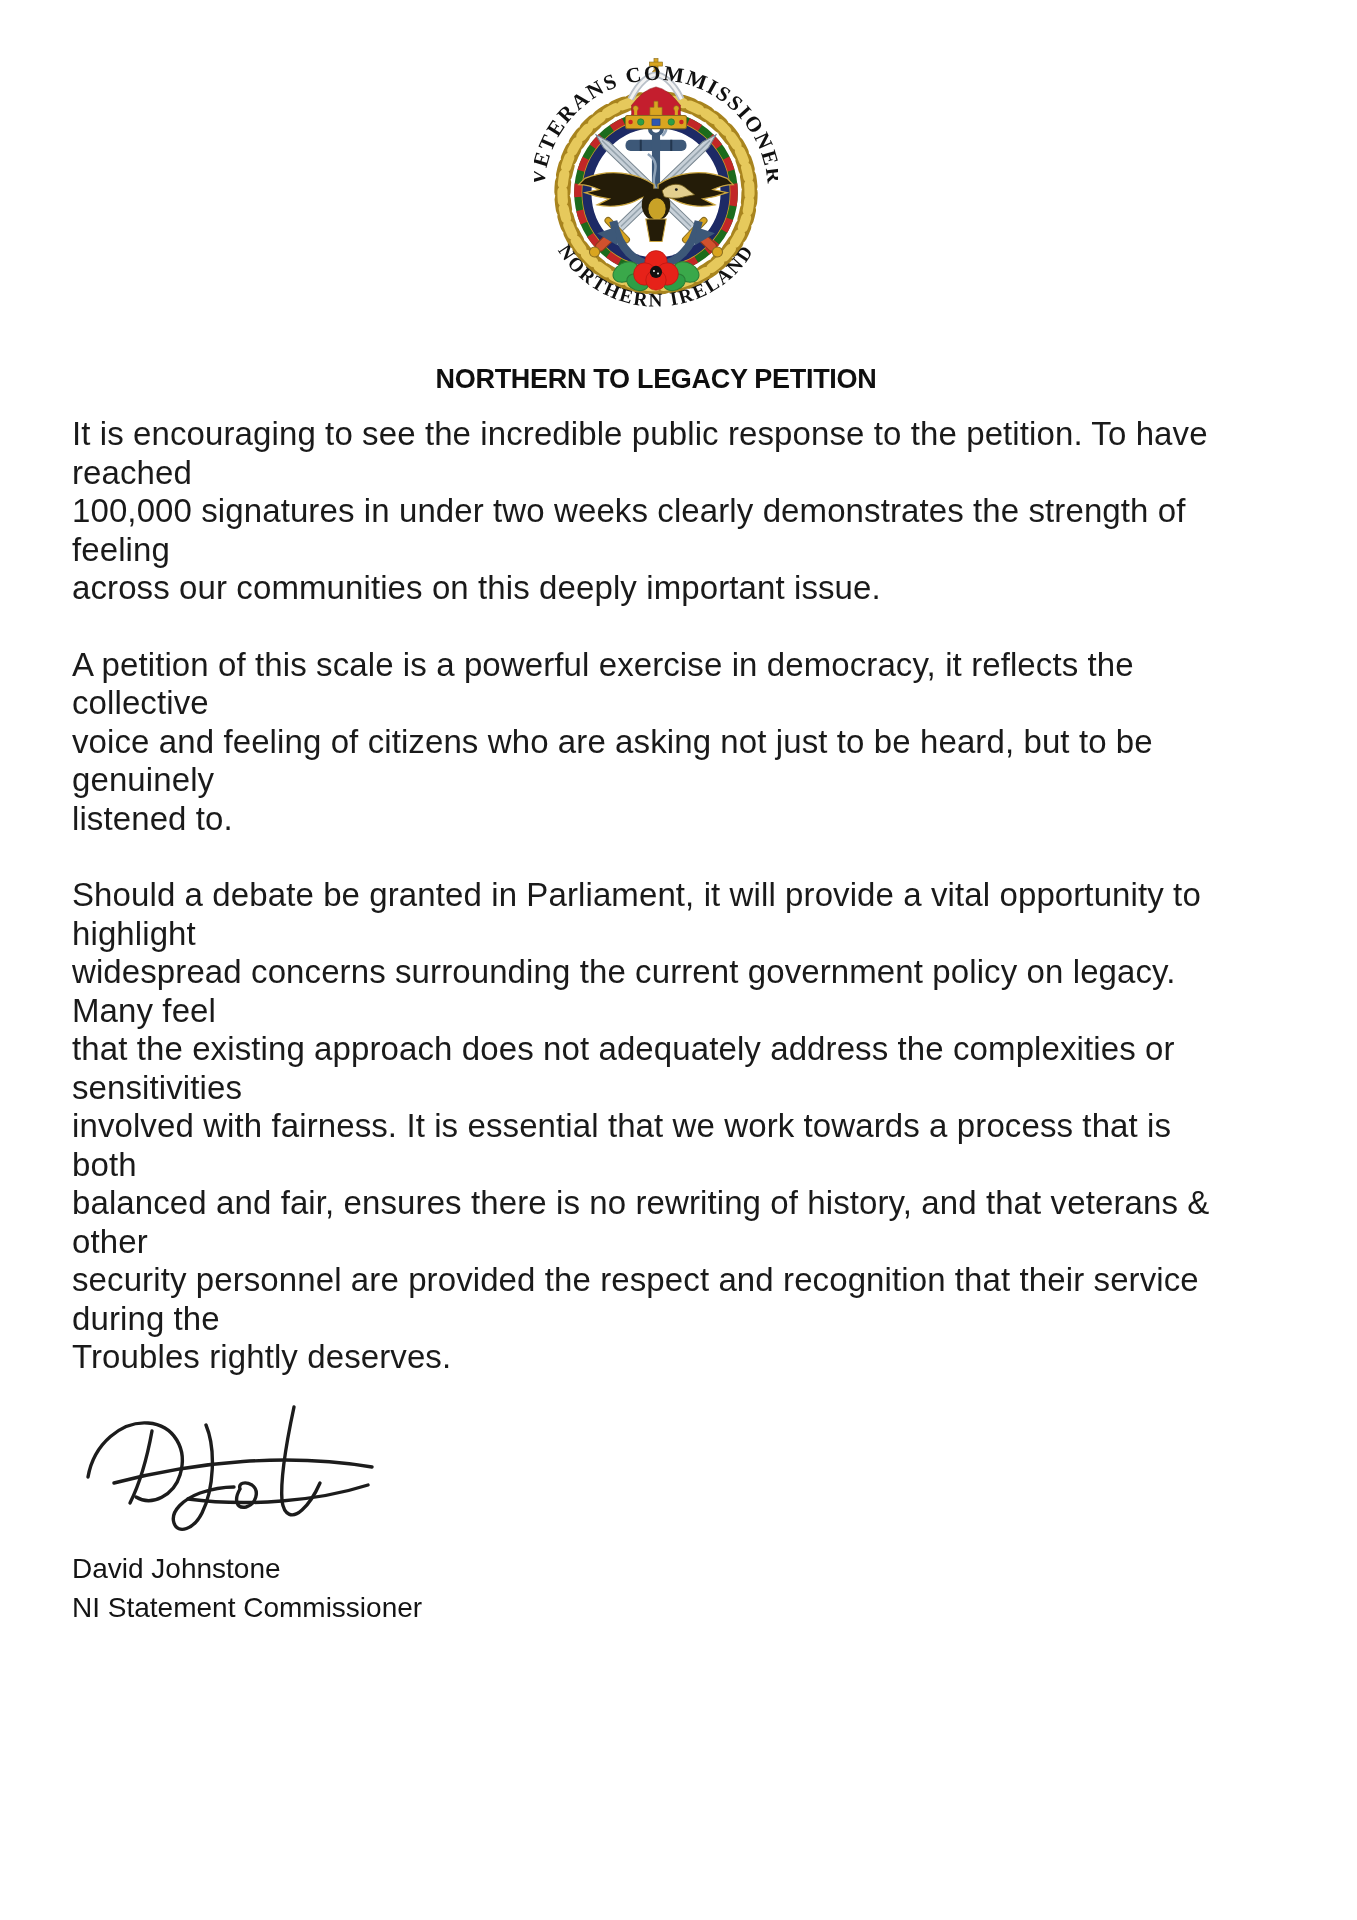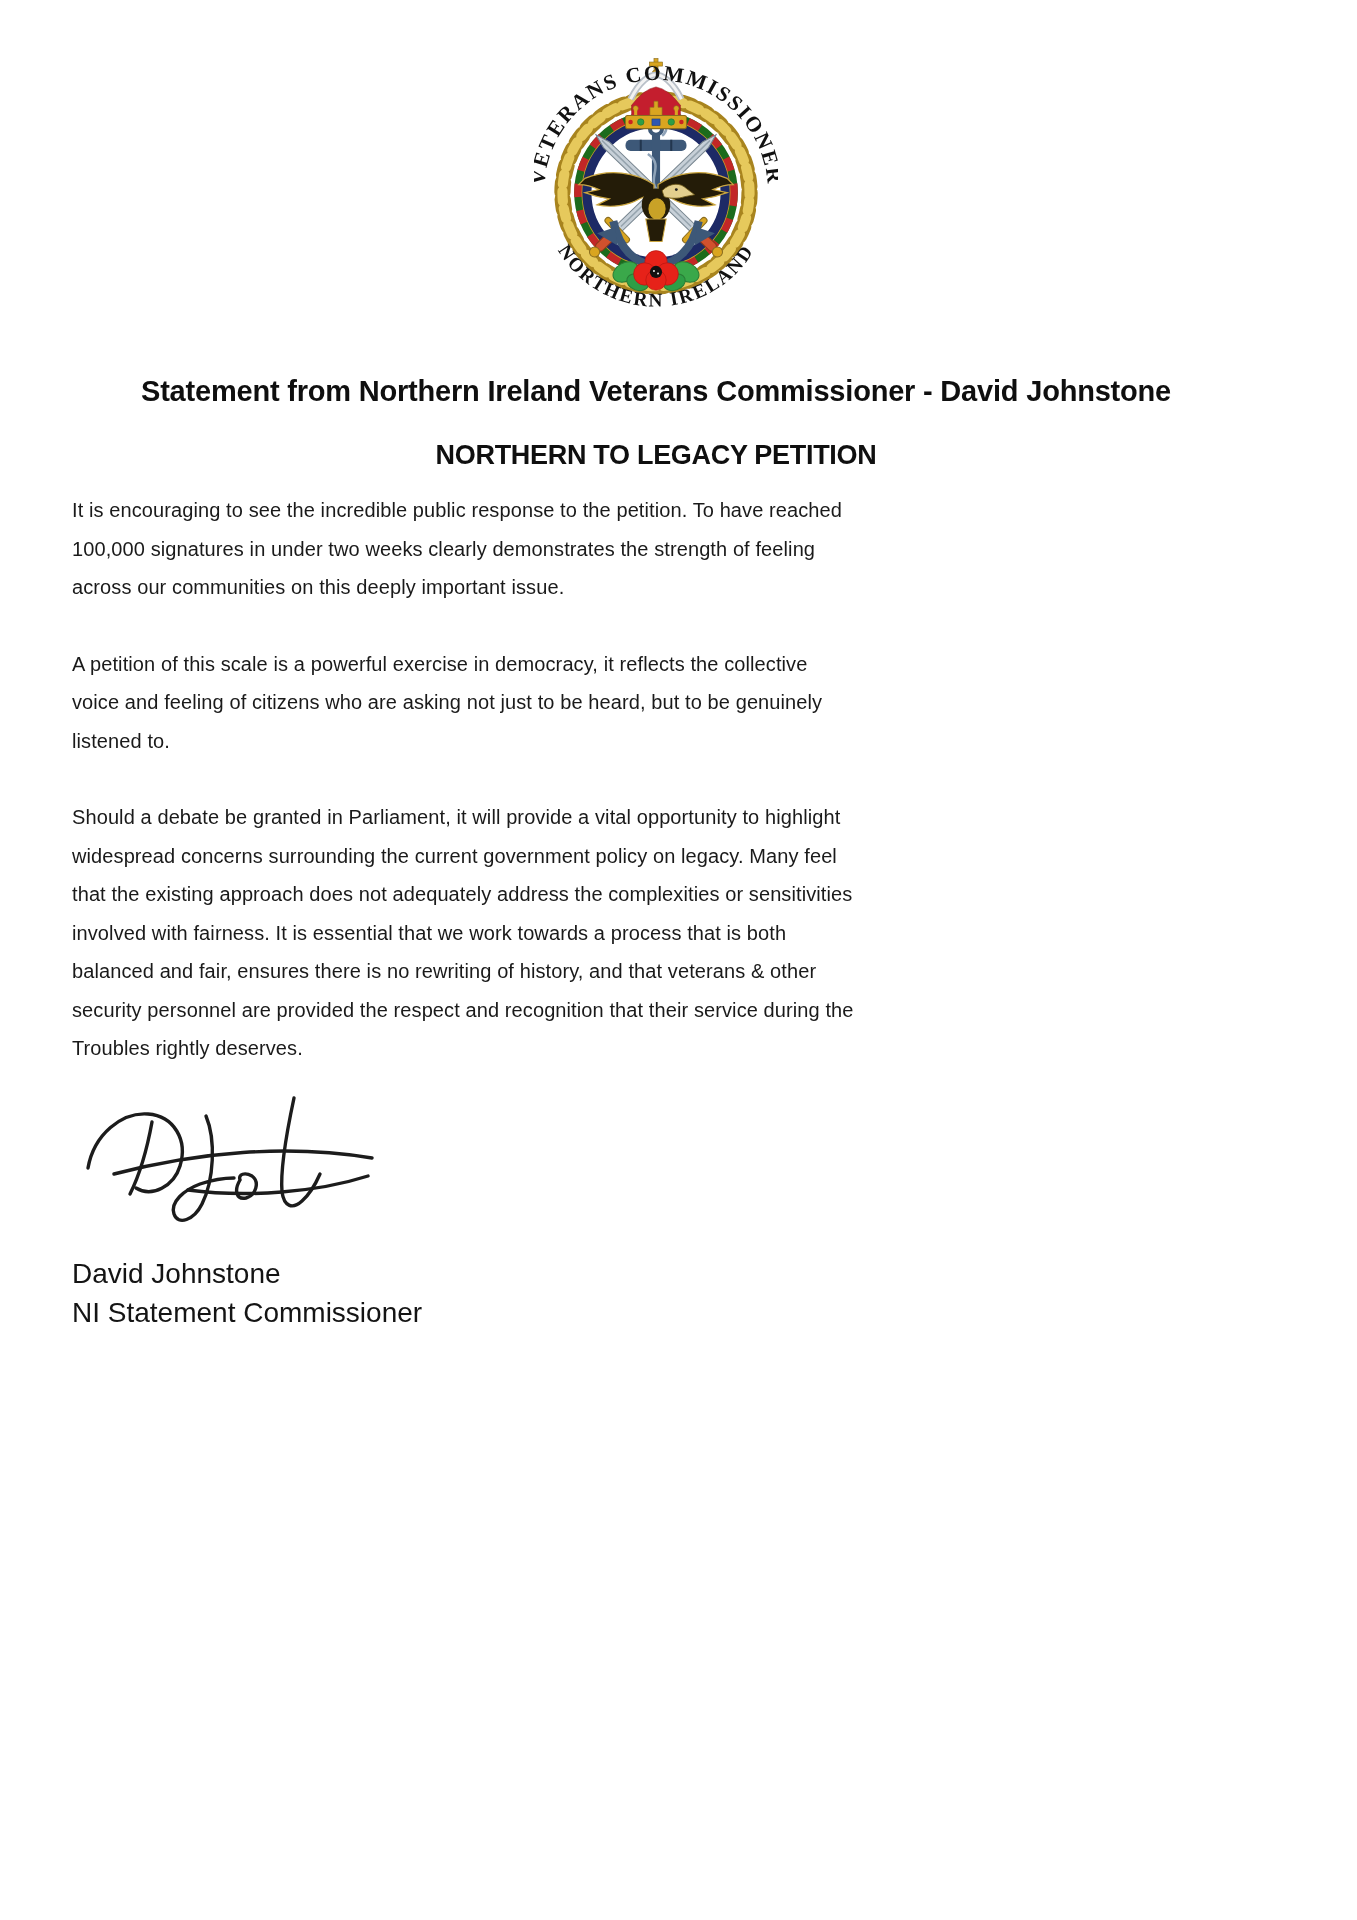--- a/index.html
+++ b/index.html
@@ -19,28 +19,28 @@
     font-size:27px; font-weight:700; color:#0f0f0f;
     letter-spacing:-0.3px; line-height:40px;
   }
   .date {
     margin-top:22px; margin-left:8px;
     font-size:28px; font-weight:700; color:#0f0f0f; line-height:40px;
   }
 
   .para {
     margin:38px 0 0 0;
-    font-size:20px; color:#1a1a1a;
+    font-size:33px; color:#1a1a1a;
     line-height:38.5px; letter-spacing:0.1px;
     white-space:pre-line;
   }
   .para.first { margin-top:16px; }
 
   .sig-wrap { margin-top:14px; margin-left:6px; width:310px; height:158px; }
-  .signoff { margin-top:14px; font-size:28px; color:#141414; line-height:39px; }
+  .signoff { margin-top:0; font-size:28px; color:#141414; line-height:39px; }
 
   .arc-text { font-family:"Liberation Serif", serif; font-weight:700; fill:#111111; }
 </style>
 </head>
 <body>
 
 <div class="page">
   <div class="content">
 
     <div class="logo-wrap">
@@ -140,21 +140,20 @@
 
         <text class="arc-text" font-size="21" letter-spacing="2">
           <textPath href="#arcTop" startOffset="50%" text-anchor="middle">VETERANS COMMISSIONER</textPath>
         </text>
         <text class="arc-text" font-size="19" letter-spacing="2">
           <textPath href="#arcBottom" startOffset="50%" text-anchor="middle">NORTHERN IRELAND</textPath>
         </text>
       </svg>
     </div>
 
-    <div class="title">Statement from Northern Ireland Veterans Commissioner - David Johnstone</div>
     <div class="subtitle">NORTHERN TO LEGACY PETITION</div>
 
     <div class="para first">It is encouraging to see the incredible public response to the petition. To have reached
 100,000 signatures in under two weeks clearly demonstrates the strength of feeling
 across our communities on this deeply important issue.</div>
     <div class="para">A petition of this scale is a powerful exercise in democracy, it reflects the collective
 voice and feeling of citizens who are asking not just to be heard, but to be genuinely
 listened to.</div>
     <div class="para">Should a debate be granted in Parliament, it will provide a vital opportunity to highlight
 widespread concerns surrounding the current government policy on legacy. Many feel

